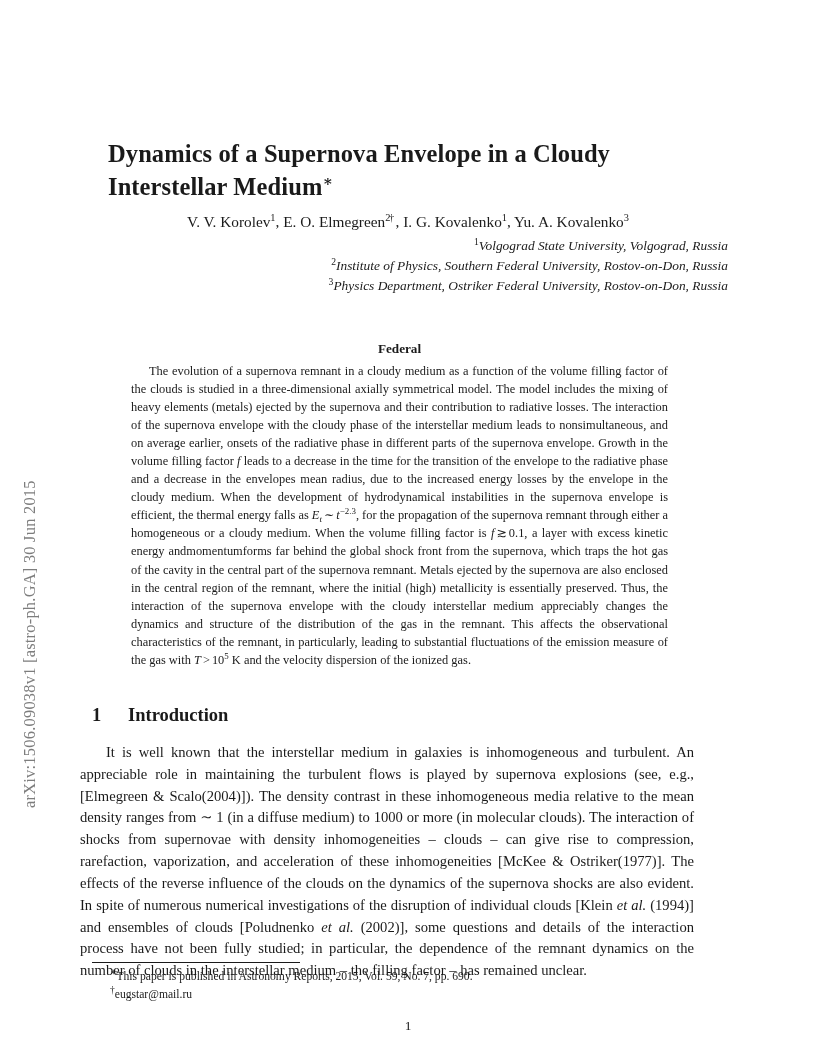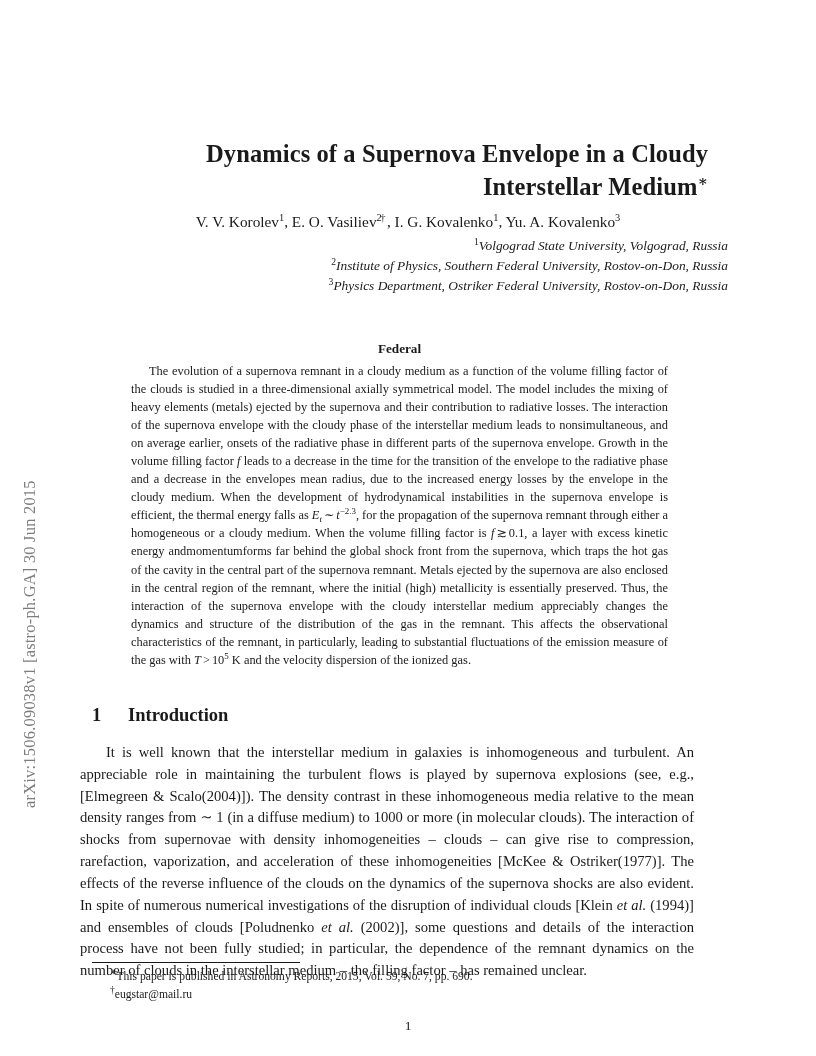--- a/index.html
+++ b/index.html
@@ -45,21 +45,21 @@
     color: #7d7d7d;
     white-space: nowrap;
   }
 
   
   .title-block {
     position: absolute;
     left: 108px;
     top: 138px;
     width: 600px;
-    text-align: right;
+    text-align: left;
   }
   .title {
     font-size: 24.5px;
     font-weight: bold;
     line-height: 1.34;
     letter-spacing: 0.1px;
   }
   .title .sup {
     font-size: 0.62em;
     vertical-align: super;
@@ -222,21 +222,21 @@
   <div class="title-block">
     <div class="title">
       <span>Dynamics of a Supernova Envelope in a Cloudy</span>
     </div>
     <div class="title">
       <span>Interstellar Medium</span><span class="sup">∗</span>
     </div>
   </div>
 
   <div class="authors">
-    <span>V. V. Korolev</span><sup>1</sup><span>, </span><span>E. O. Vasiliev</span><sup>2</sup><sup class="dagger-tight">†</sup><span>, </span><span>I. G. Kovalenko</span><sup>1</sup><span>, </span><span>Yu. A. Kovalenko</span><sup>3</sup>
+    <span>V. V. Korolev</span><sup>1</sup><span>, </span><span>E. O. Elmegreen</span><sup>2</sup><sup class="dagger-tight">†</sup><span>, </span><span>I. G. Kovalenko</span><sup>1</sup><span>, </span><span>Yu. A. Kovalenko</span><sup>3</sup>
   </div>
 
   <div class="affils">
     <div class="aline">
       <sup>1</sup><span>Volgograd State University, Volgograd, Russia</span>
     </div>
     <div class="aline">
       <sup>2</sup><span>Institute of Physics, Southern Federal University, Rostov-on-Don, Russia</span>
     </div>
     <div class="aline">

